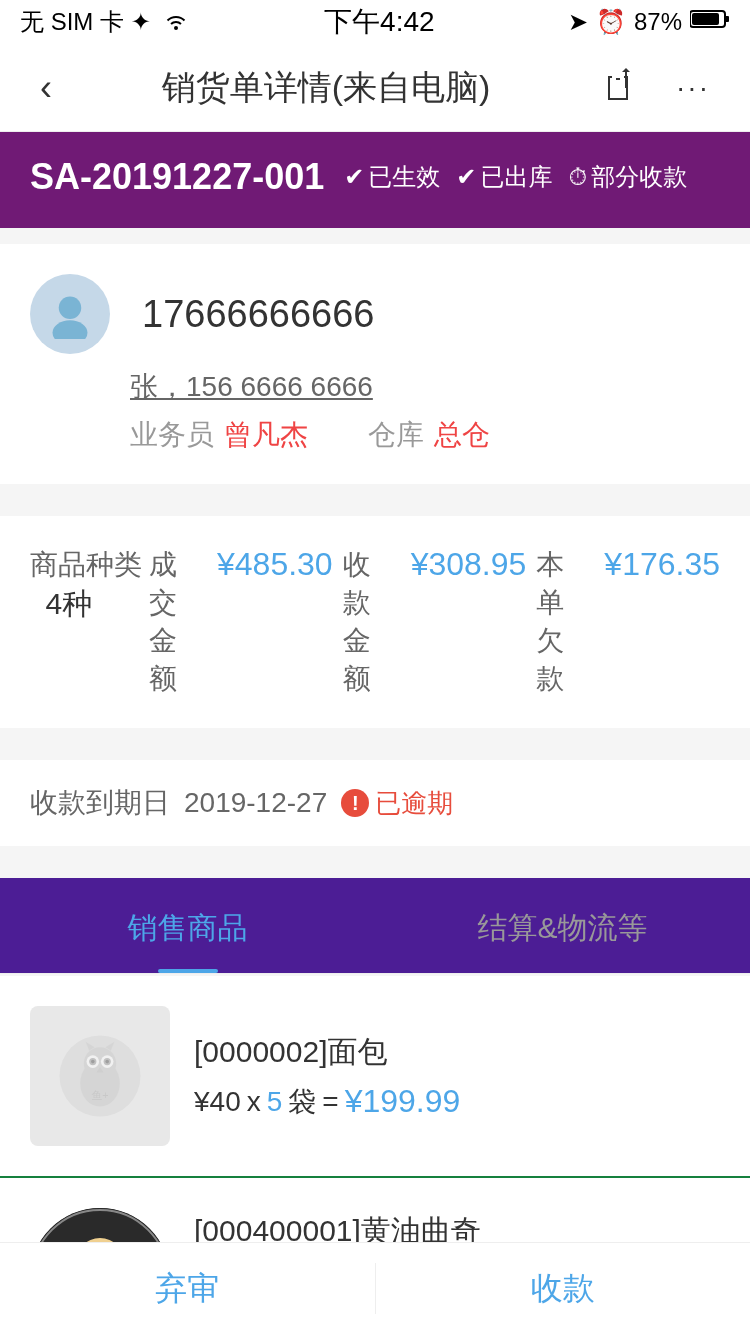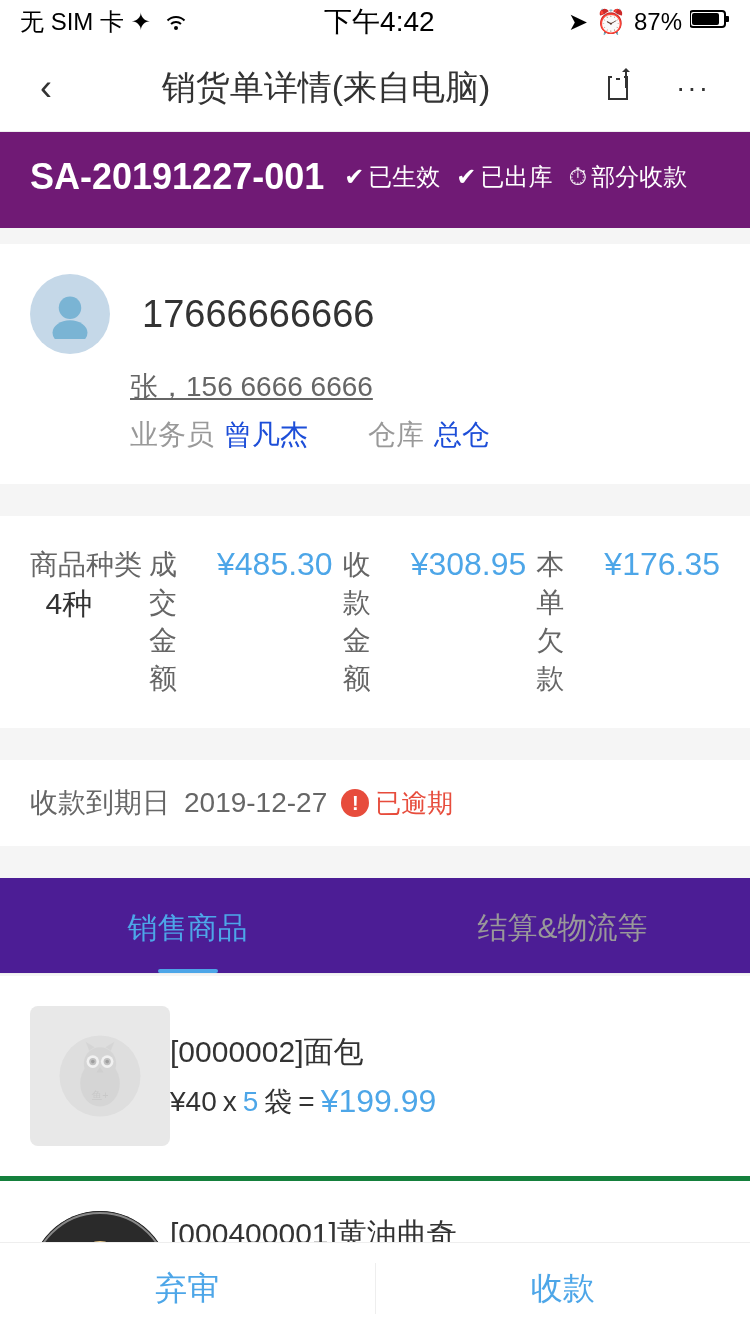--- a/index.html
+++ b/index.html
@@ -118,21 +118,21 @@
     }
     .customer-meta {
       padding-left: 100px;
       display: flex;
       gap: 60px;
       font-size: 28px;
       color: #666;
     }
     .customer-meta-item { display: flex; gap: 10px; }
     .customer-meta-label { color: #999; }
-    .customer-meta-value { color: #1d4ed8; }
+    .customer-meta-value { color: #ef4444; }
 
     
     .stats-section {
       background: #fff;
       padding: 30px;
       margin-top: 16px;
       display: flex;
       justify-content: space-between;
       align-items: flex-start;
     }
@@ -206,22 +206,23 @@
     }
 
     
     .products-section {
       background: #fff;
       margin-top: 2px;
     }
     .product-item {
       display: flex;
       align-items: center;
+      gap: 24px;
       padding: 30px;
-      border-bottom: 5px solid #15803d;
+      border-bottom: 2px solid #15803d;
     }
     .owl-icon {
       width: 140px;
       height: 140px;
       background: #e8e8e8;
       border-radius: 8px;
       display: flex;
       align-items: center;
       justify-content: center;
     }

